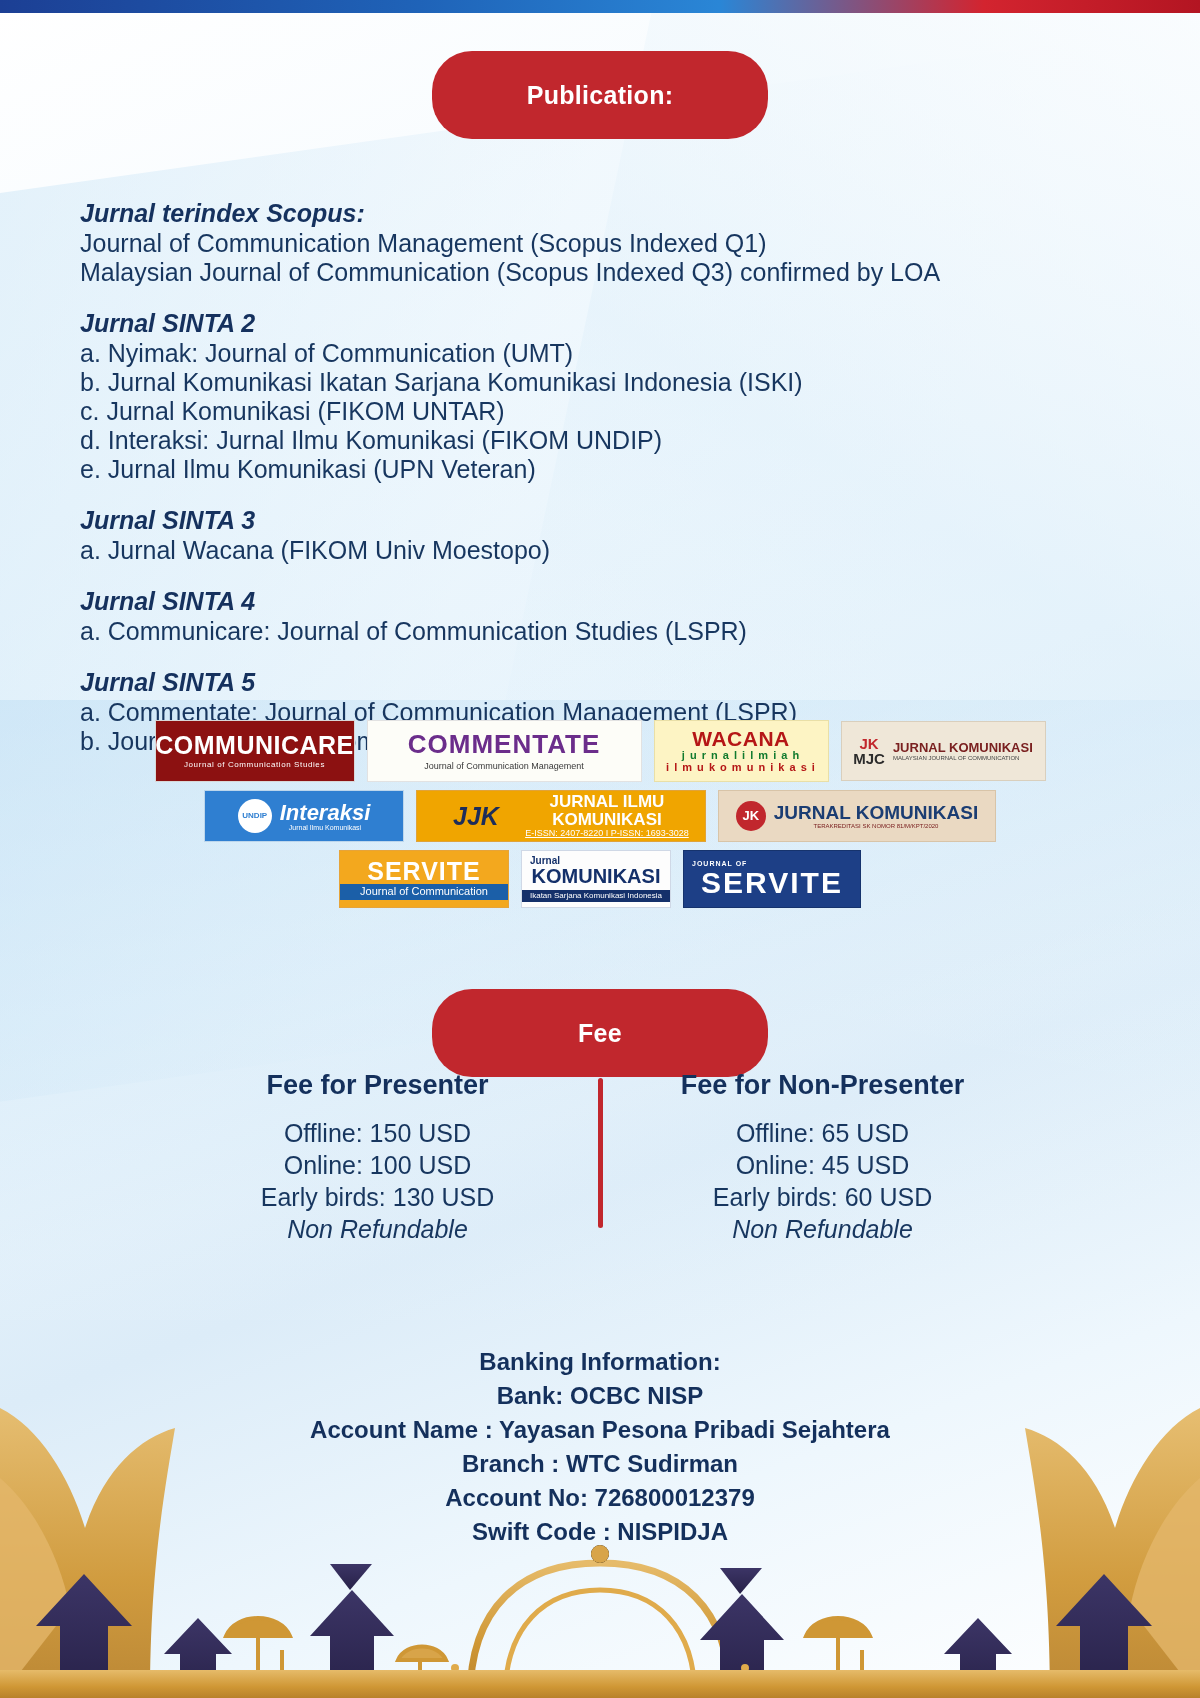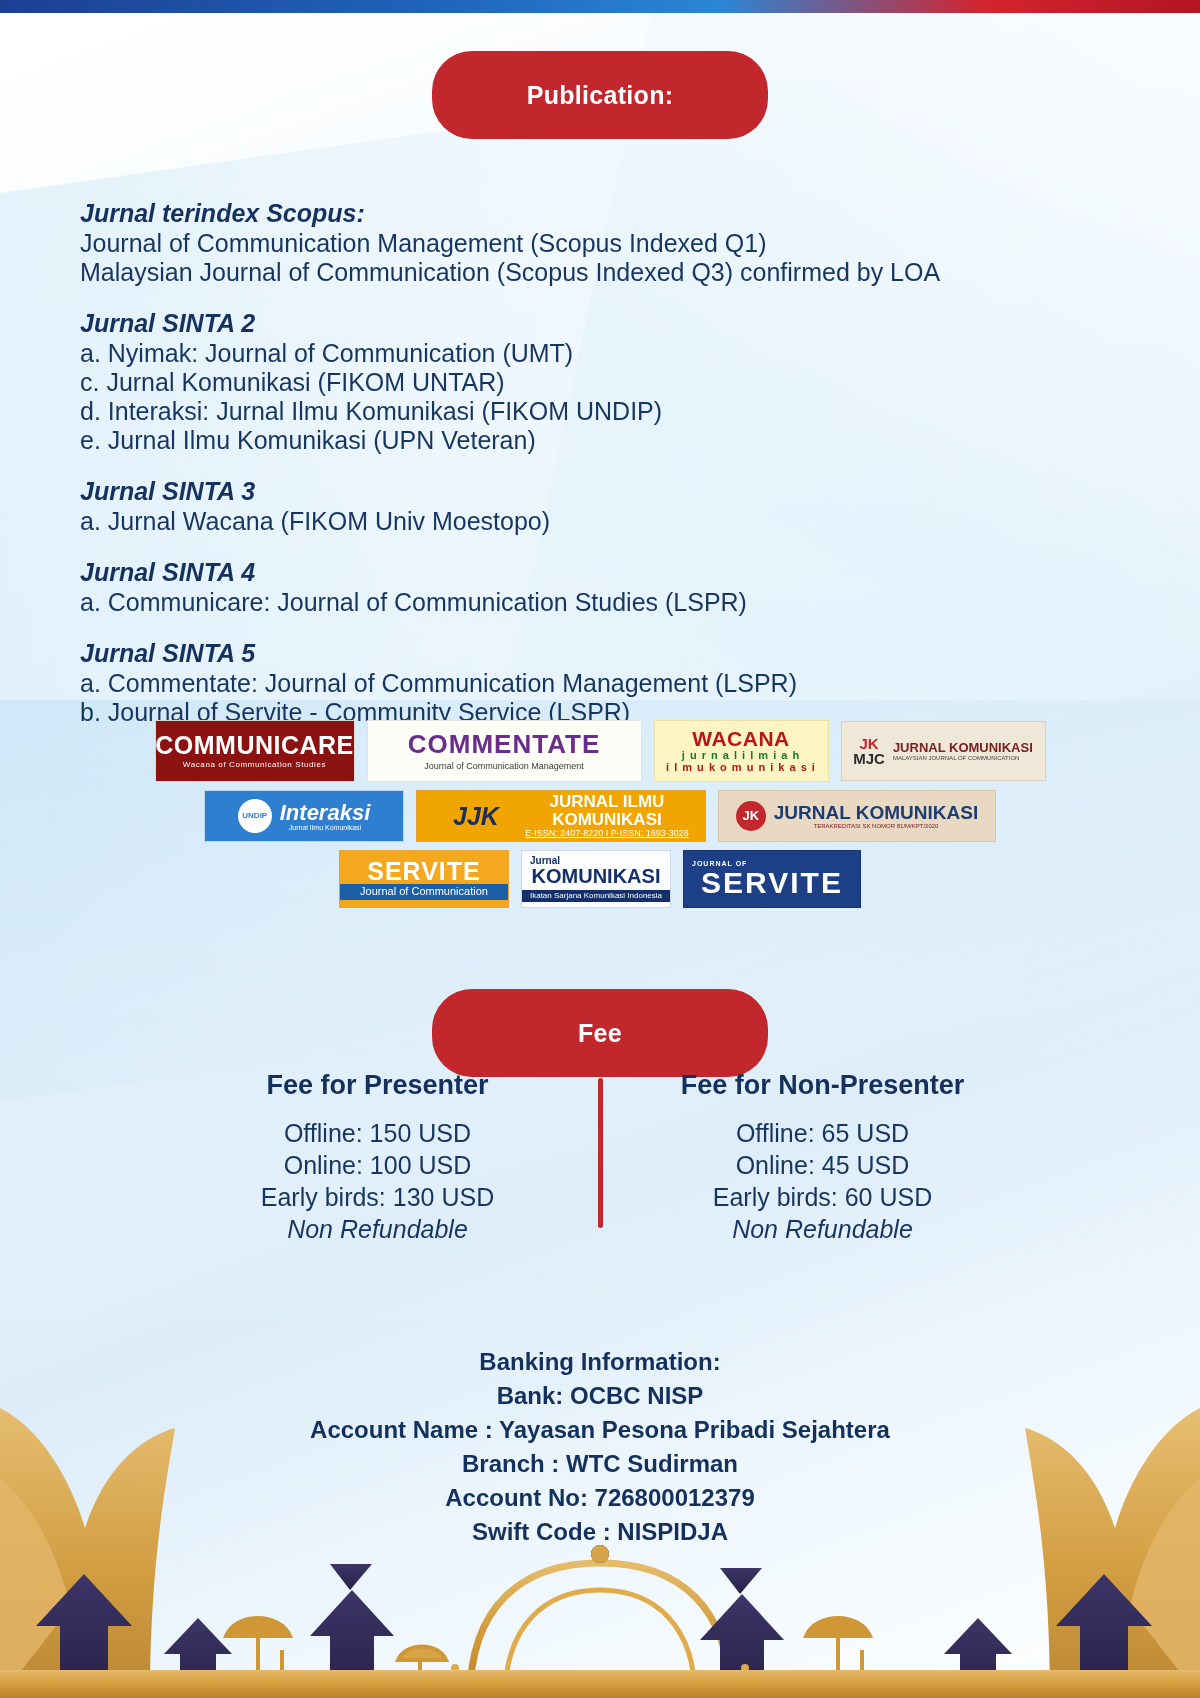--- a/index.html
+++ b/index.html
@@ -200,20 +200,21 @@
 
       <div class="grp">
         <div class="grp-head">Jurnal terindex Scopus:</div>
         <div class="grp-line">Journal of Communication Management (Scopus Indexed Q1)</div>
         <div class="grp-line">Malaysian Journal of Communication (Scopus Indexed Q3) confirmed by LOA</div>
       </div>
 
       <div class="grp">
         <div class="grp-head">Jurnal SINTA 2</div>
         <div class="grp-line">a. Nyimak: Journal of Communication (UMT)</div>
+        <div class="grp-line">b. Jurnal Komunikasi Ikatan Sarjana Komunikasi Indonesia (ISKI)</div>
         <div class="grp-line">c. Jurnal Komunikasi (FIKOM UNTAR)</div>
         <div class="grp-line">d. Interaksi: Jurnal Ilmu Komunikasi (FIKOM UNDIP)</div>
         <div class="grp-line">e. Jurnal Ilmu Komunikasi (UPN Veteran)</div>
       </div>
 
       <div class="grp">
         <div class="grp-head">Jurnal SINTA 3</div>
         <div class="grp-line">a. Jurnal Wacana (FIKOM Univ Moestopo)</div>
       </div>
 
@@ -226,21 +227,21 @@
         <div class="grp-head">Jurnal SINTA 5</div>
         <div class="grp-line">a. Commentate: Journal of Communication Management (LSPR)</div>
         <div class="grp-line">b. Journal of Servite - Community Service (LSPR)</div>
       </div>
     </div>
 
     <div class="logos">
       <div class="logo-row">
         <div class="logo lg-communicare">
           <div class="t1">COMMUNICARE</div>
-          <div class="t2">Wacana of Communication Studies</div>
+          <div class="t2">Journal of Communication Studies</div>
         </div>
         <div class="logo lg-commentate">
           <div class="t1">COMMENTATE</div>
           <div class="t2">Journal of Communication Management</div>
         </div>
         <div class="logo lg-wacana">
           <div class="t1">WACANA</div>
           <div class="t2">j u r n a l   i l m i a h</div>
           <div class="t3">i l m u k o m u n i k a s i</div>
         </div>

